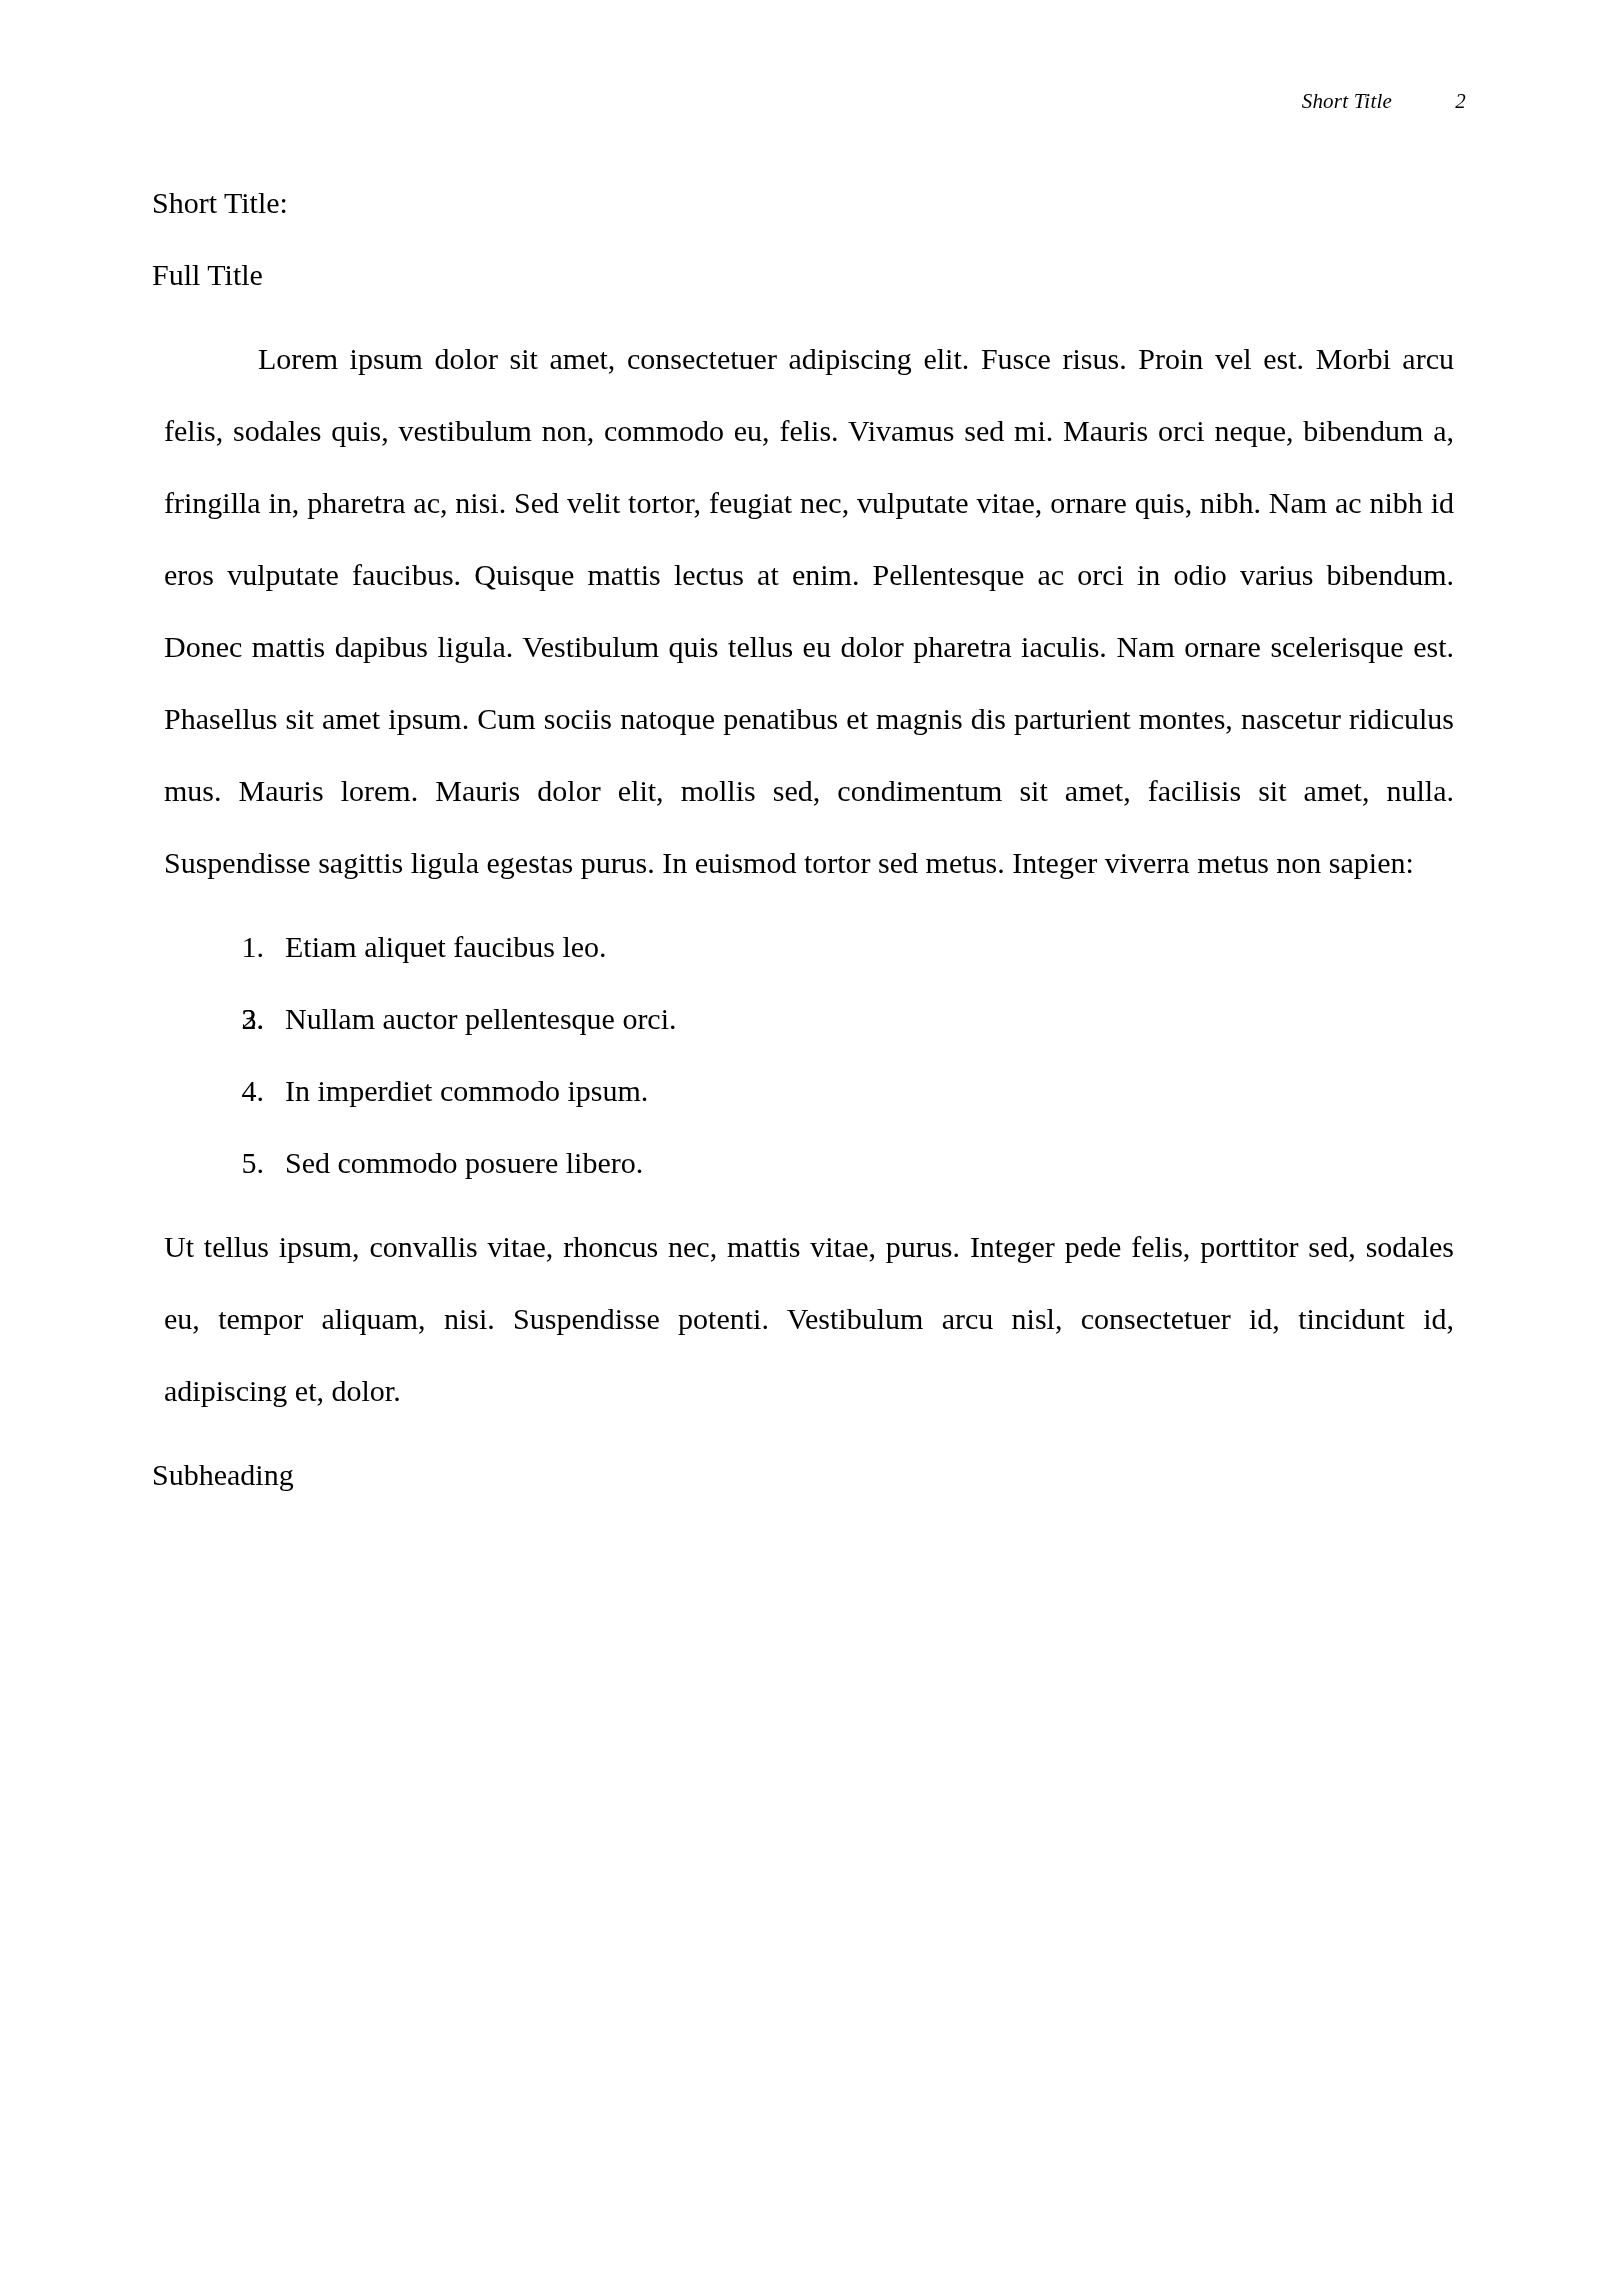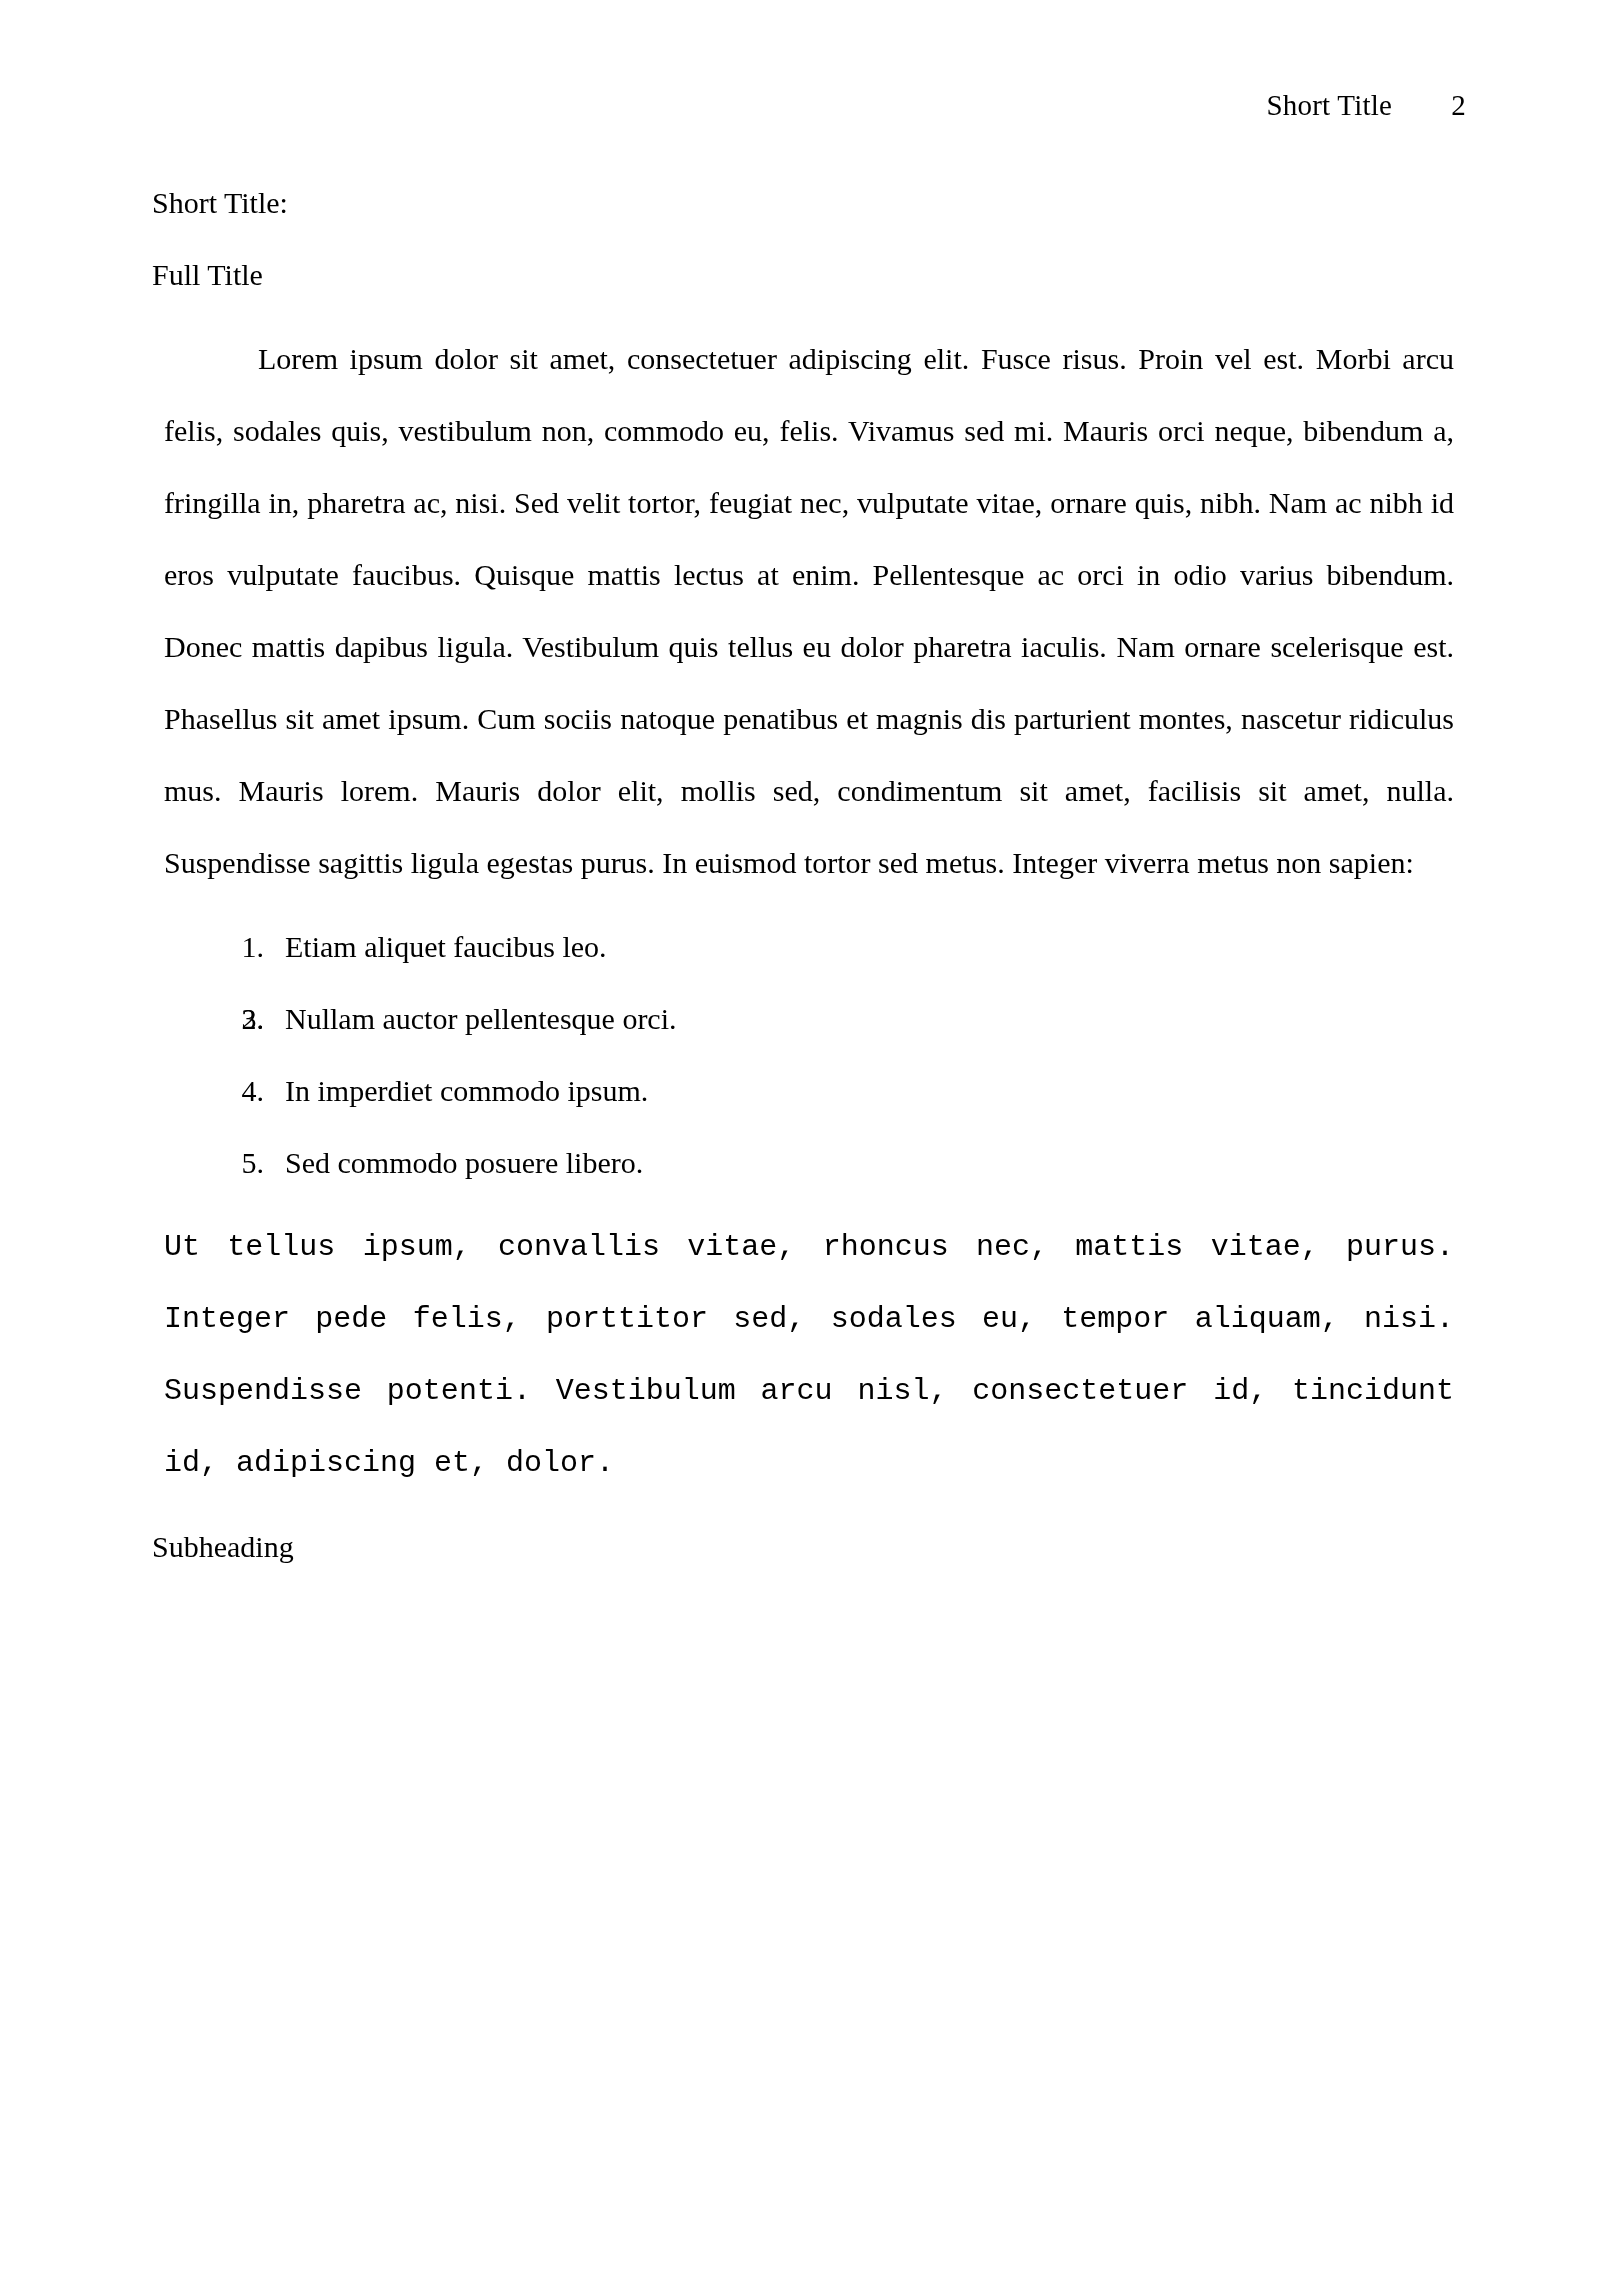--- a/index.html
+++ b/index.html
@@ -22,23 +22,24 @@
   }
   
   .running-head {
     position: absolute;
     top: 91px;
     left: 152px;
     right: 154px;
     display: flex;
     justify-content: flex-end;
     align-items: flex-end;
-    font-size: 29px;
+    font-size: 21px;
     line-height: 1;
     letter-spacing: 0.2px;
+    font-style: italic;
   }
   .running-head .rh-title {
     white-space: nowrap;
   }
   .running-head .rh-page {
     display: inline-block;
     min-width: 35px;
     text-align: right;
     margin-left: 39px;
   }
@@ -65,21 +66,20 @@
     text-justify: inter-word;
     line-height: 72px;
     hyphens: manual;
     -webkit-hyphens: manual;
   }
   p.indent-first {
     text-indent: 94px;
   }
   p.no-indent {
     text-indent: 0;
-    font-family: Liberation Mono, monospace;
   }
 
   
   ol.num-list {
     list-style: none;
     margin: 0;
     padding: 0;
   }
   ol.num-list li {
     position: relative;

